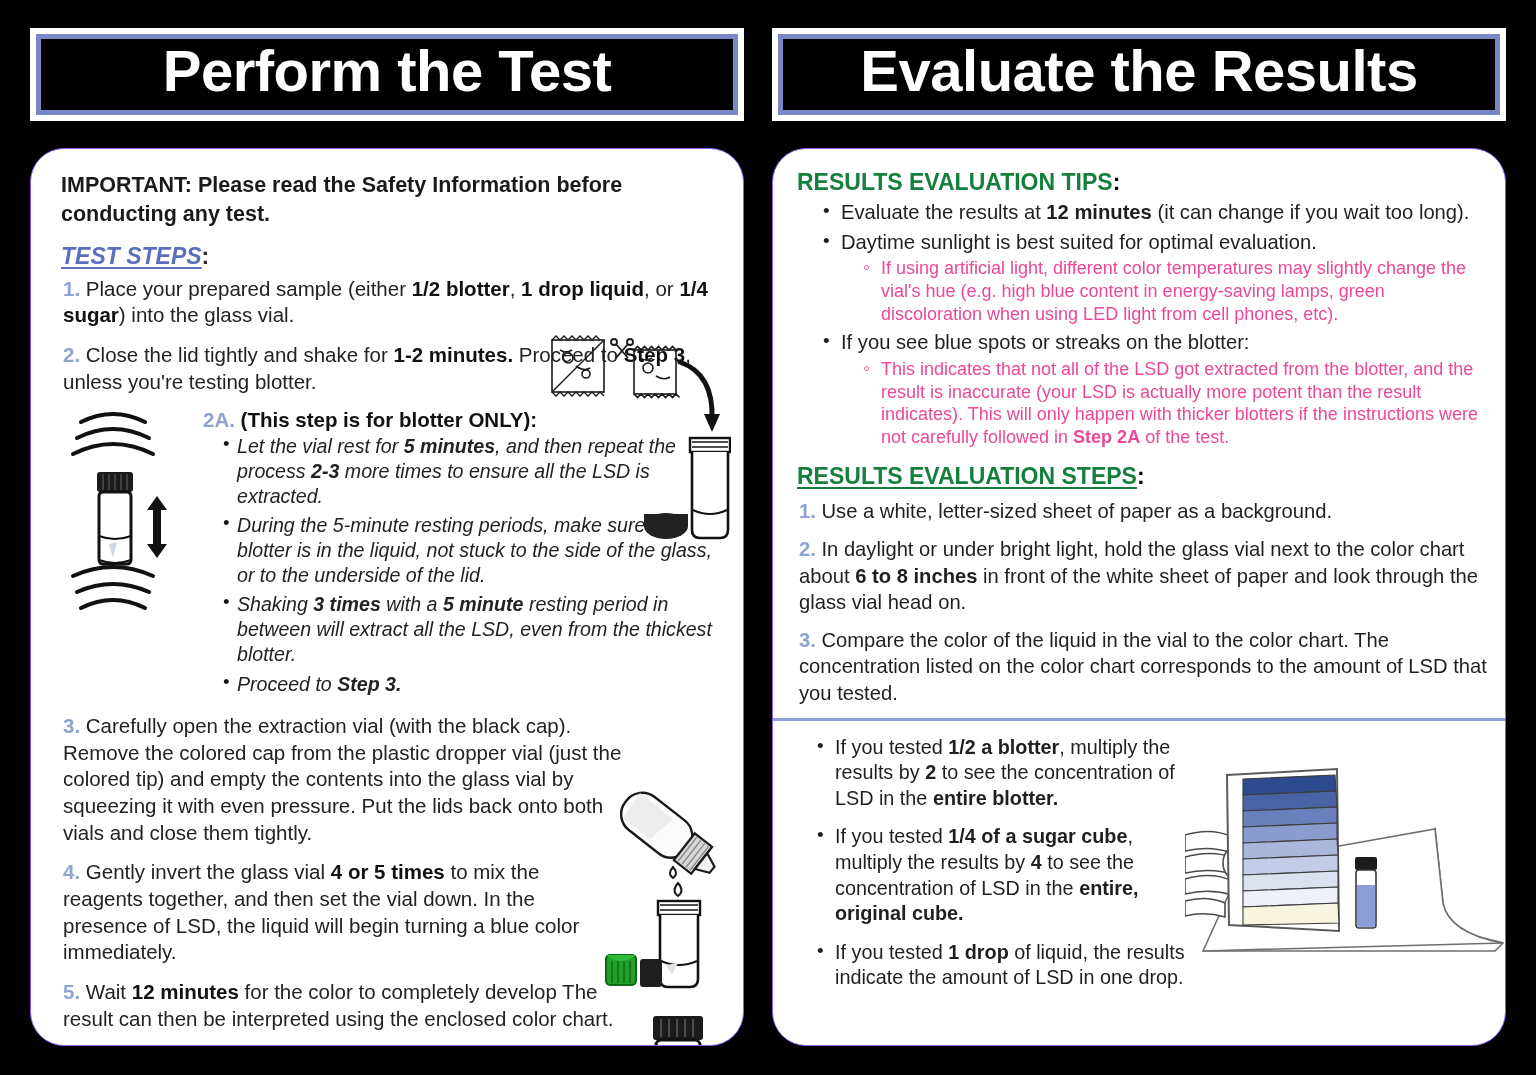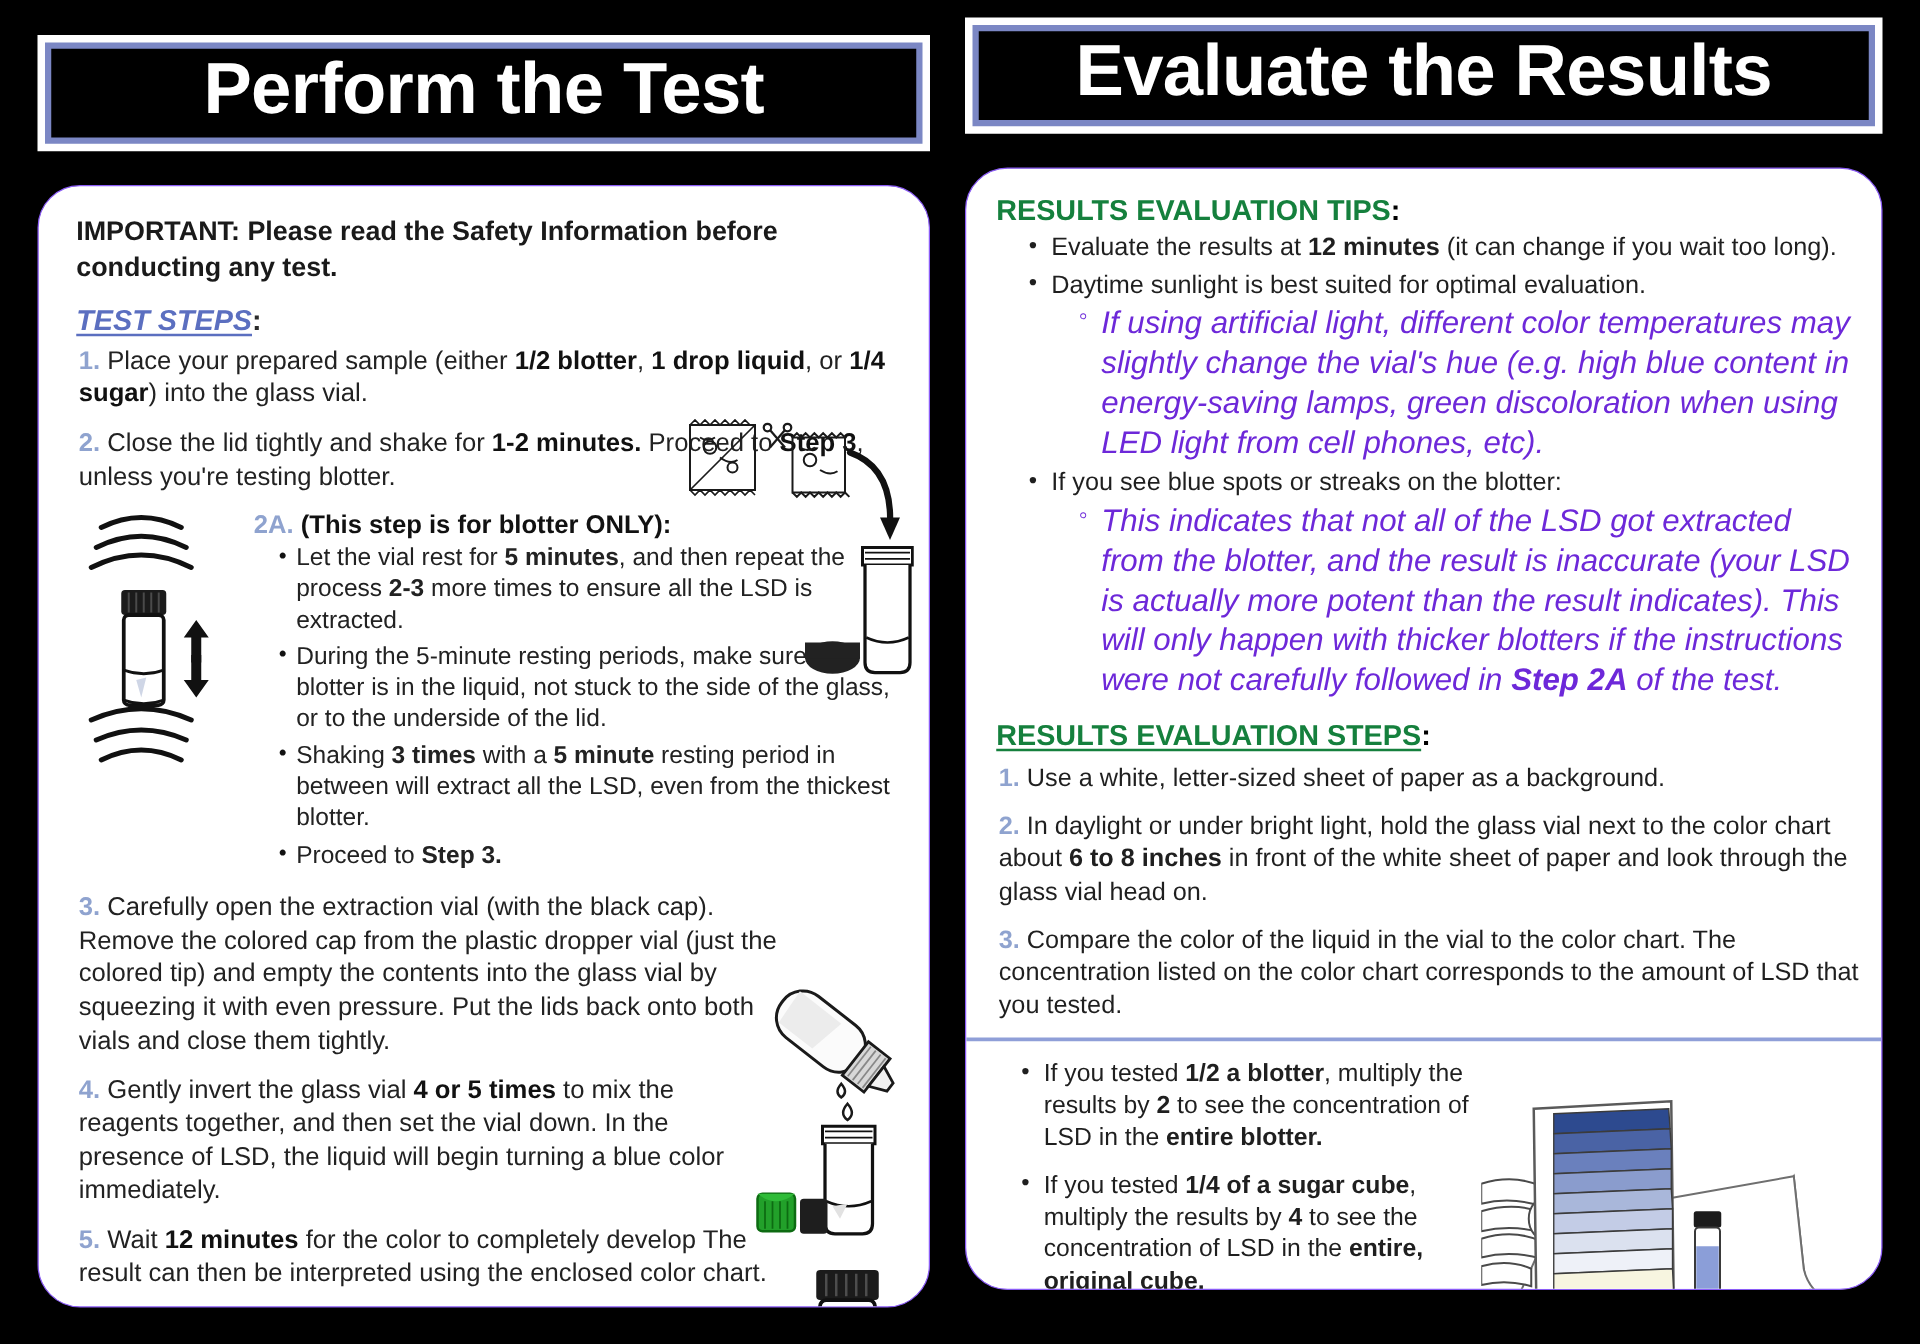--- a/index.html
+++ b/index.html
@@ -18,21 +18,21 @@
     position: absolute;
     inset: 0;
     display: flex;
     gap: 0px;
   }
   .column {
     position: relative;
     box-sizing: border-box;
   }
   .col-left  { position:absolute; left: 30px;  top: 28px; width: 714px; height: 1020px; }
-  .col-right { position:absolute; left: 772px; top: 14px; width: 734px; height: 1020px; }
+  .col-right { position:absolute; left: 772px; top: 28px; width: 734px; height: 1020px; }
 
   
   .banner-outer {
     background: #ffffff;
     padding: 6px;
     box-sizing: border-box;
   }
   .banner-mid {
     background: #7b87c4;
     padding: 5px;
@@ -123,41 +123,42 @@
     padding-left: 20px;
     list-style: none;
   }
   ul.bul > li {
     font-size: 19.6px;
     color: #222222;
     line-height: 1.26;
     margin-bottom: 5px;
     position: relative;
     padding-left: 14px;
+    font-style: italic;
   }
   ul.bul > li::before {
     content: "\2022";
     position: absolute;
     left: 0; top: -1px;
     font-size: 18px;
     color: #111;
   }
 
   .tips-list { margin: 0 0 14px 0; padding-left: 28px; list-style: none; }
   .tips-list > li {
     font-size: 20.2px; color: #1f1f1f; line-height: 1.27;
     margin-bottom: 4px; position: relative; padding-left: 18px;
   }
   .tips-list > li::before {
     content: "\2022"; position: absolute; left: 0; top: -1px; font-size: 19px;
   }
   .tips-sub { margin: 2px 0 4px 0; padding-left: 22px; list-style: none; }
   .tips-sub > li {
-    font-size: 25px; color: #6d28d9; line-height: 1.27;
-    margin-bottom: 2px; position: relative; padding-left: 18px; font-style: italic;
+    font-size: 18px; color: #ec4899; line-height: 1.27;
+    margin-bottom: 2px; position: relative; padding-left: 18px;
   }
   .tips-sub > li::before {
     content: "\25E6"; position: absolute; left: 0; top: -2px; font-size: 20px;
   }
 
   .rstep {
     font-size: 20.2px; color: #1f1f1f; line-height: 1.30;
     margin: 0 0 12px 4px;
   }
   .rstep .n { color: #8fa3cf; font-weight: bold; }

